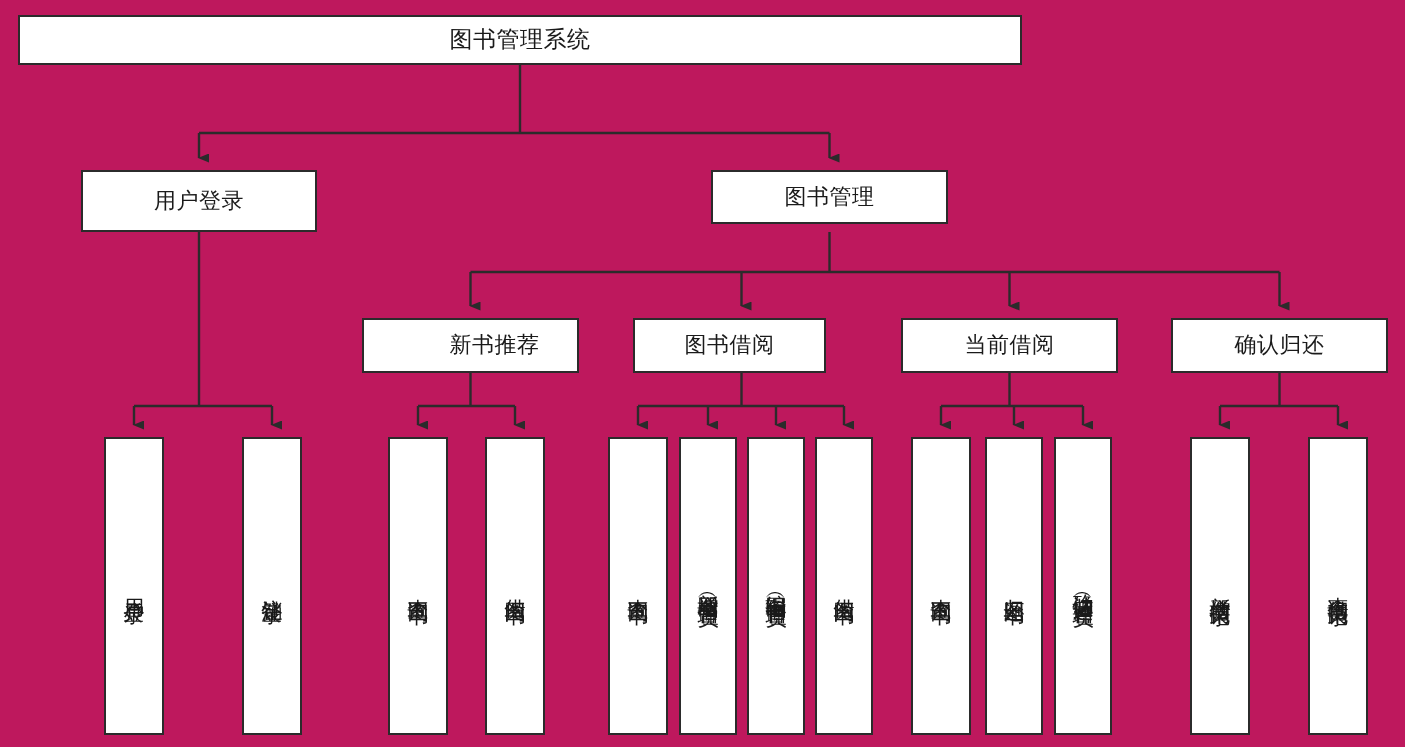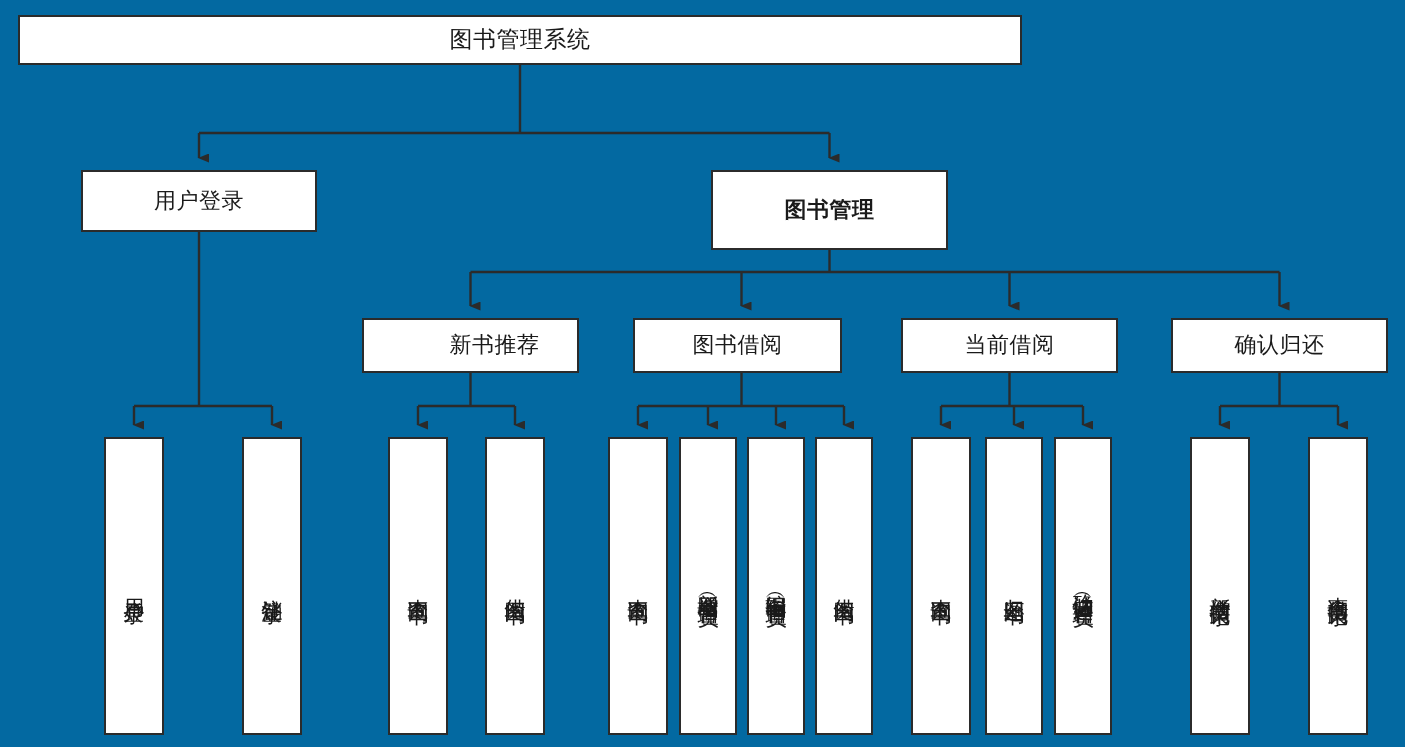--- a/index.html
+++ b/index.html
@@ -10,21 +10,21 @@
   body {
     width: 1405px;
     height: 747px;
     font-family: "Liberation Sans", "DejaVu Sans", sans-serif;
     overflow: hidden;
   }
   #diagram-root {
     position: relative;
     width: 1405px;
     height: 747px;
-    background: #0369a1;
+    background: #be185d;
   }
   svg.edges {
     position: absolute;
     left: 0;
     top: 0;
     width: 1405px;
     height: 747px;
     pointer-events: none;
   }
   .node {
@@ -118,27 +118,27 @@
         <path d="M1338,406 L1338,425" marker-end="url(#arrowhead)"></path>
       </g>
   </svg>
   <div id="node-layer">
       <div class="node horiz title" style="left: 18px; top: 15px; width: 1004px; height: 50px;">
         <span class="label">图书管理系统</span>
       </div>
       <div class="node horiz" style="left: 81px; top: 170px; width: 236px; height: 62px;">
         <span class="label">用户登录</span>
       </div>
-      <div class="node horiz" style="left: 711px; top: 170px; width: 237px; height: 80px; font-weight: bold;">
+      <div class="node horiz" style="left: 711px; top: 170px; width: 237px; height: 54px;">
         <span class="label">图书管理</span>
       </div>
       <div class="node horiz" style="left: 362px; top: 318px; width: 217px; height: 55px; padding-left: 48px;">
         <span class="label">新书推荐</span>
       </div>
-      <div class="node horiz" style="left: 633px; top: 318px; width: 209px; height: 55px;">
+      <div class="node horiz" style="left: 633px; top: 318px; width: 193px; height: 55px;">
         <span class="label">图书借阅</span>
       </div>
       <div class="node horiz" style="left: 901px; top: 318px; width: 217px; height: 55px; align-items: center;">
         <span class="label">当前借阅</span>
       </div>
       <div class="node horiz" style="left: 1171px; top: 318px; width: 217px; height: 55px;">
         <span class="label">确认归还</span>
       </div>
       <div class="node vert" style="left: 104px; top: 437px; width: 60px; height: 298px;">
         <span class="label">用户登录</span>

